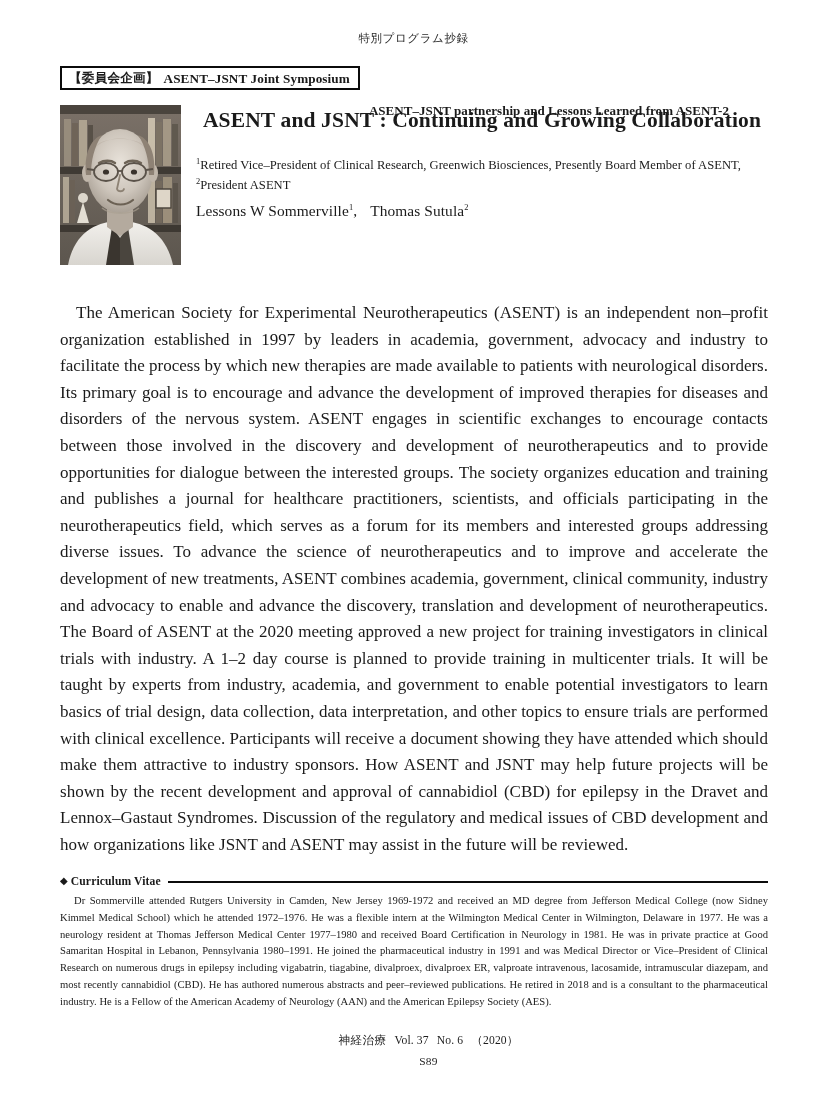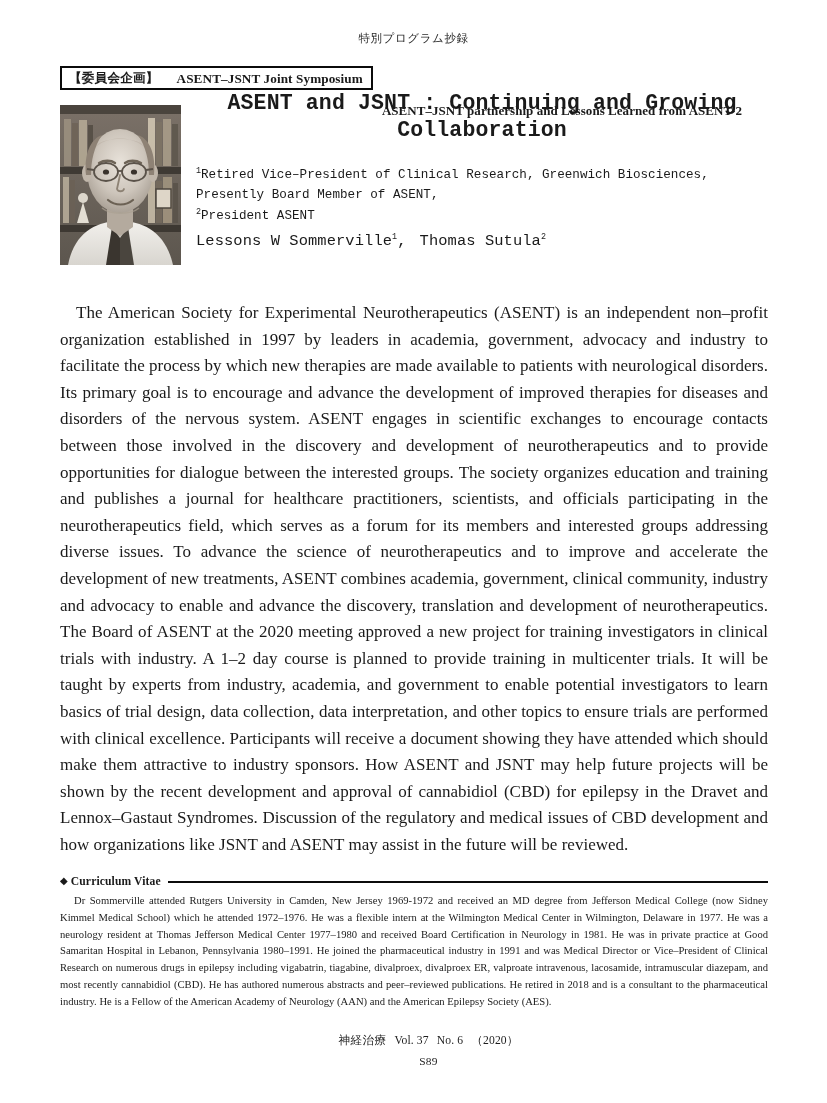--- a/index.html
+++ b/index.html
@@ -57,21 +57,21 @@
     line-height: 1;
     box-sizing: border-box;
     justify-content: flex-end;
   }
   .session-box .jp {
     font-family: "DejaVu Serif", "Liberation Serif", serif;
     font-size: 12.6px;
     letter-spacing: 0.2px;
   }
   .session-box .en {
-    margin-left: 18px;
+    margin-left: 5px;
     font-family: "Liberation Serif", serif;
     letter-spacing: 0.1px;
   }
   .session-subtitle {
     display: flex;
     align-items: center;
     margin-left: 9px;
     font-weight: bold;
     font-size: 13px;
     white-space: nowrap;
@@ -88,23 +88,22 @@
     height: 160px;
     overflow: hidden;
     background: #6d6a63;
   }
   .portrait svg { display: block; }
 
   
   .title-block {
     position: absolute;
     left: 196px;
-    top: 90px;
+    top: 107px;
     width: 572px;
-    font-family: Liberation Mono, monospace;
   }
   .article-title {
     font-size: 21.5px;
     font-weight: bold;
     text-align: center;
     line-height: 1.25;
     letter-spacing: 0.15px;
     margin: 0 0 21px 0;
   }
   .affiliation {

